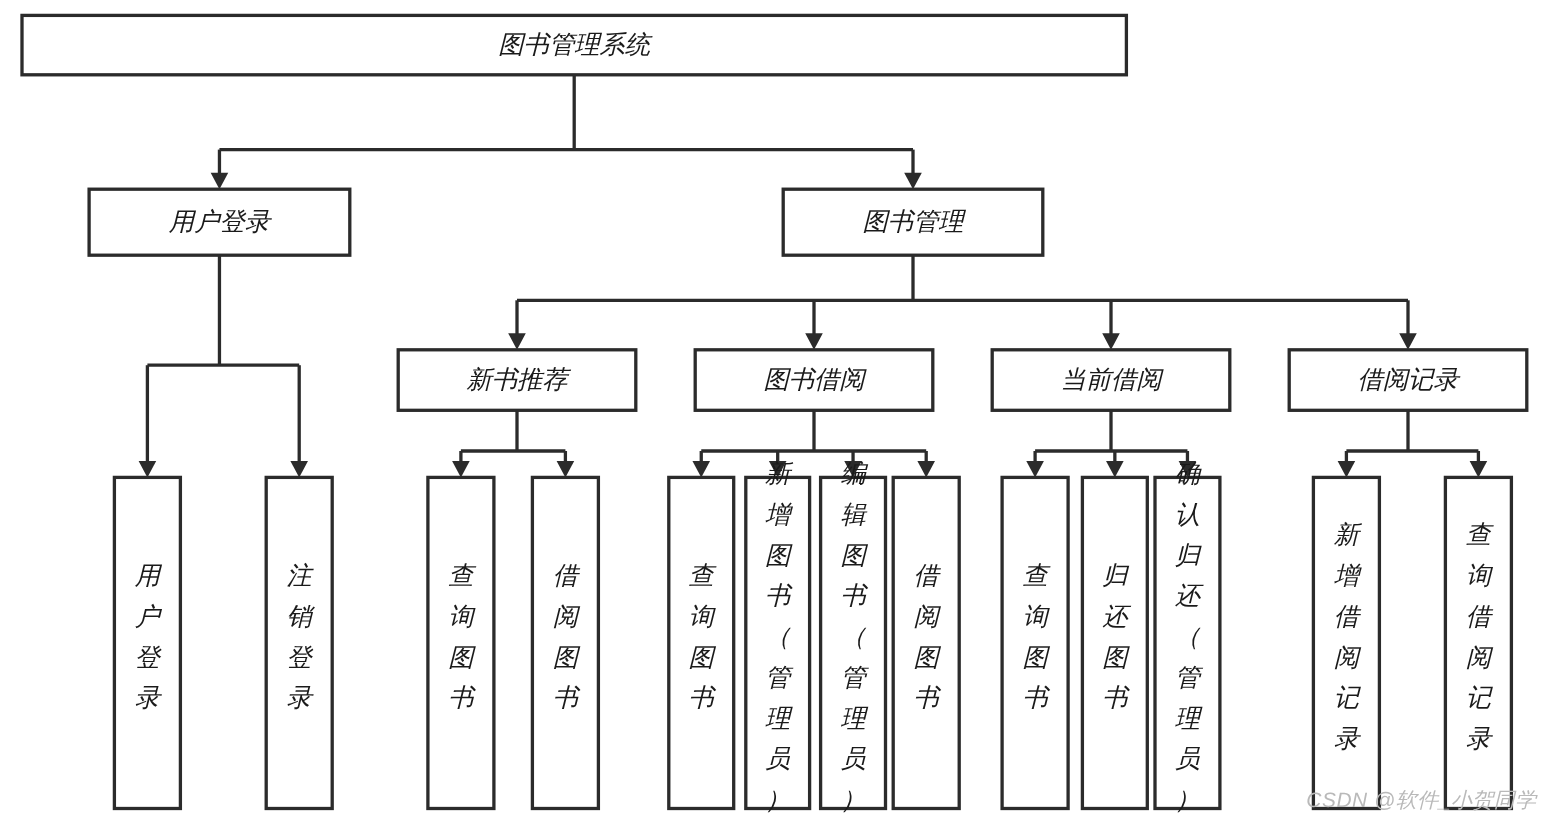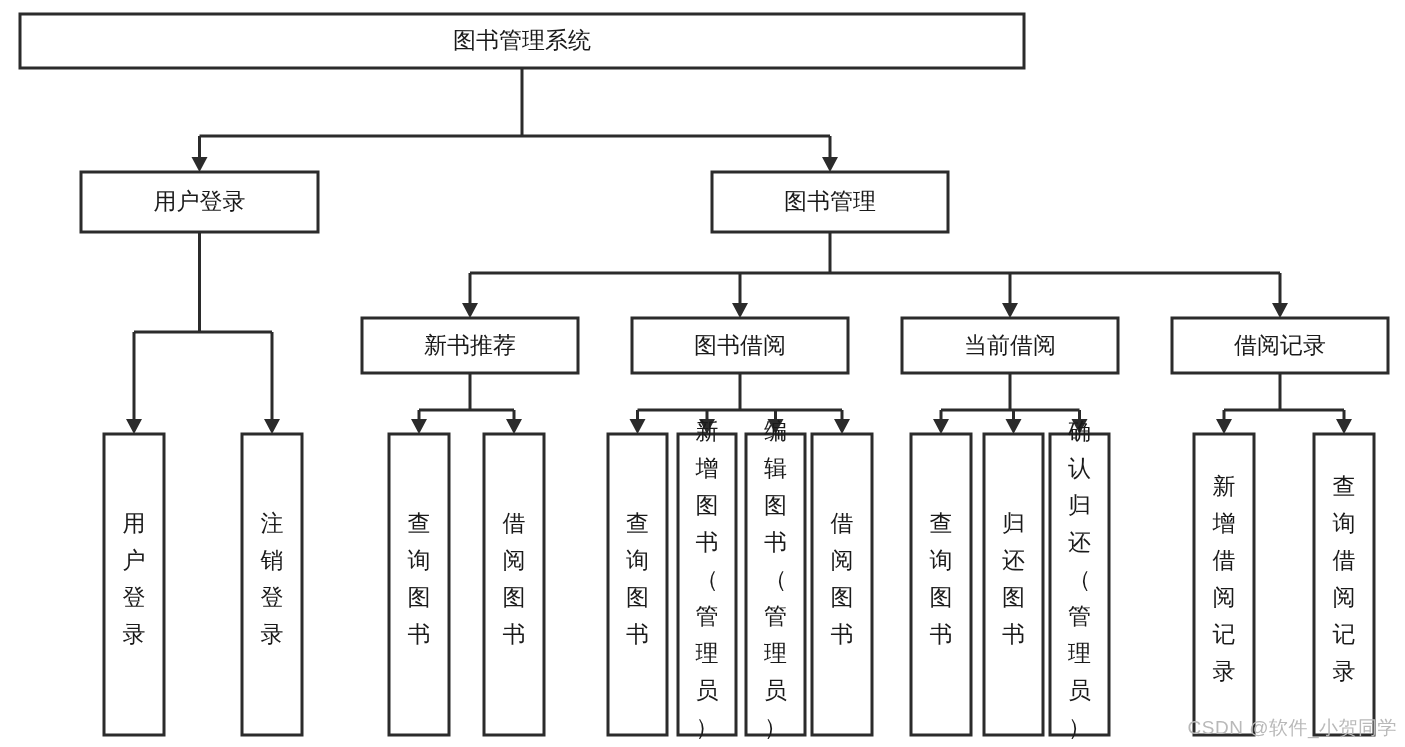--- a/index.html
+++ b/index.html
@@ -1,20 +1,20 @@
 <!DOCTYPE html>
 <html><head>
 <meta charset="utf-8">
 <style>
   html,body{margin:0;padding:0;background:#ffffff;}
   body{
     font-family:"Liberation Sans","DejaVu Sans",sans-serif;
     width:1405px;height:747px;overflow:hidden;position:relative;
   }
-  #diagram-root{position:relative;width:1405px;height:747px;background:#fff;}
+  #diagram-root{position:relative;width:1405px;height:747px;background:#fff;font-style:italic;}
   svg#tree-svg{position:absolute;left:0;top:0;width:1405px;height:747px;display:block;}
 
   .node-box{
     fill:#ffffff;
     stroke:#2b2b2b;
     stroke-width:3;
   }
   .node-label{
     fill:#1a1a1a;
     font-family:"Liberation Sans","DejaVu Sans",sans-serif;

